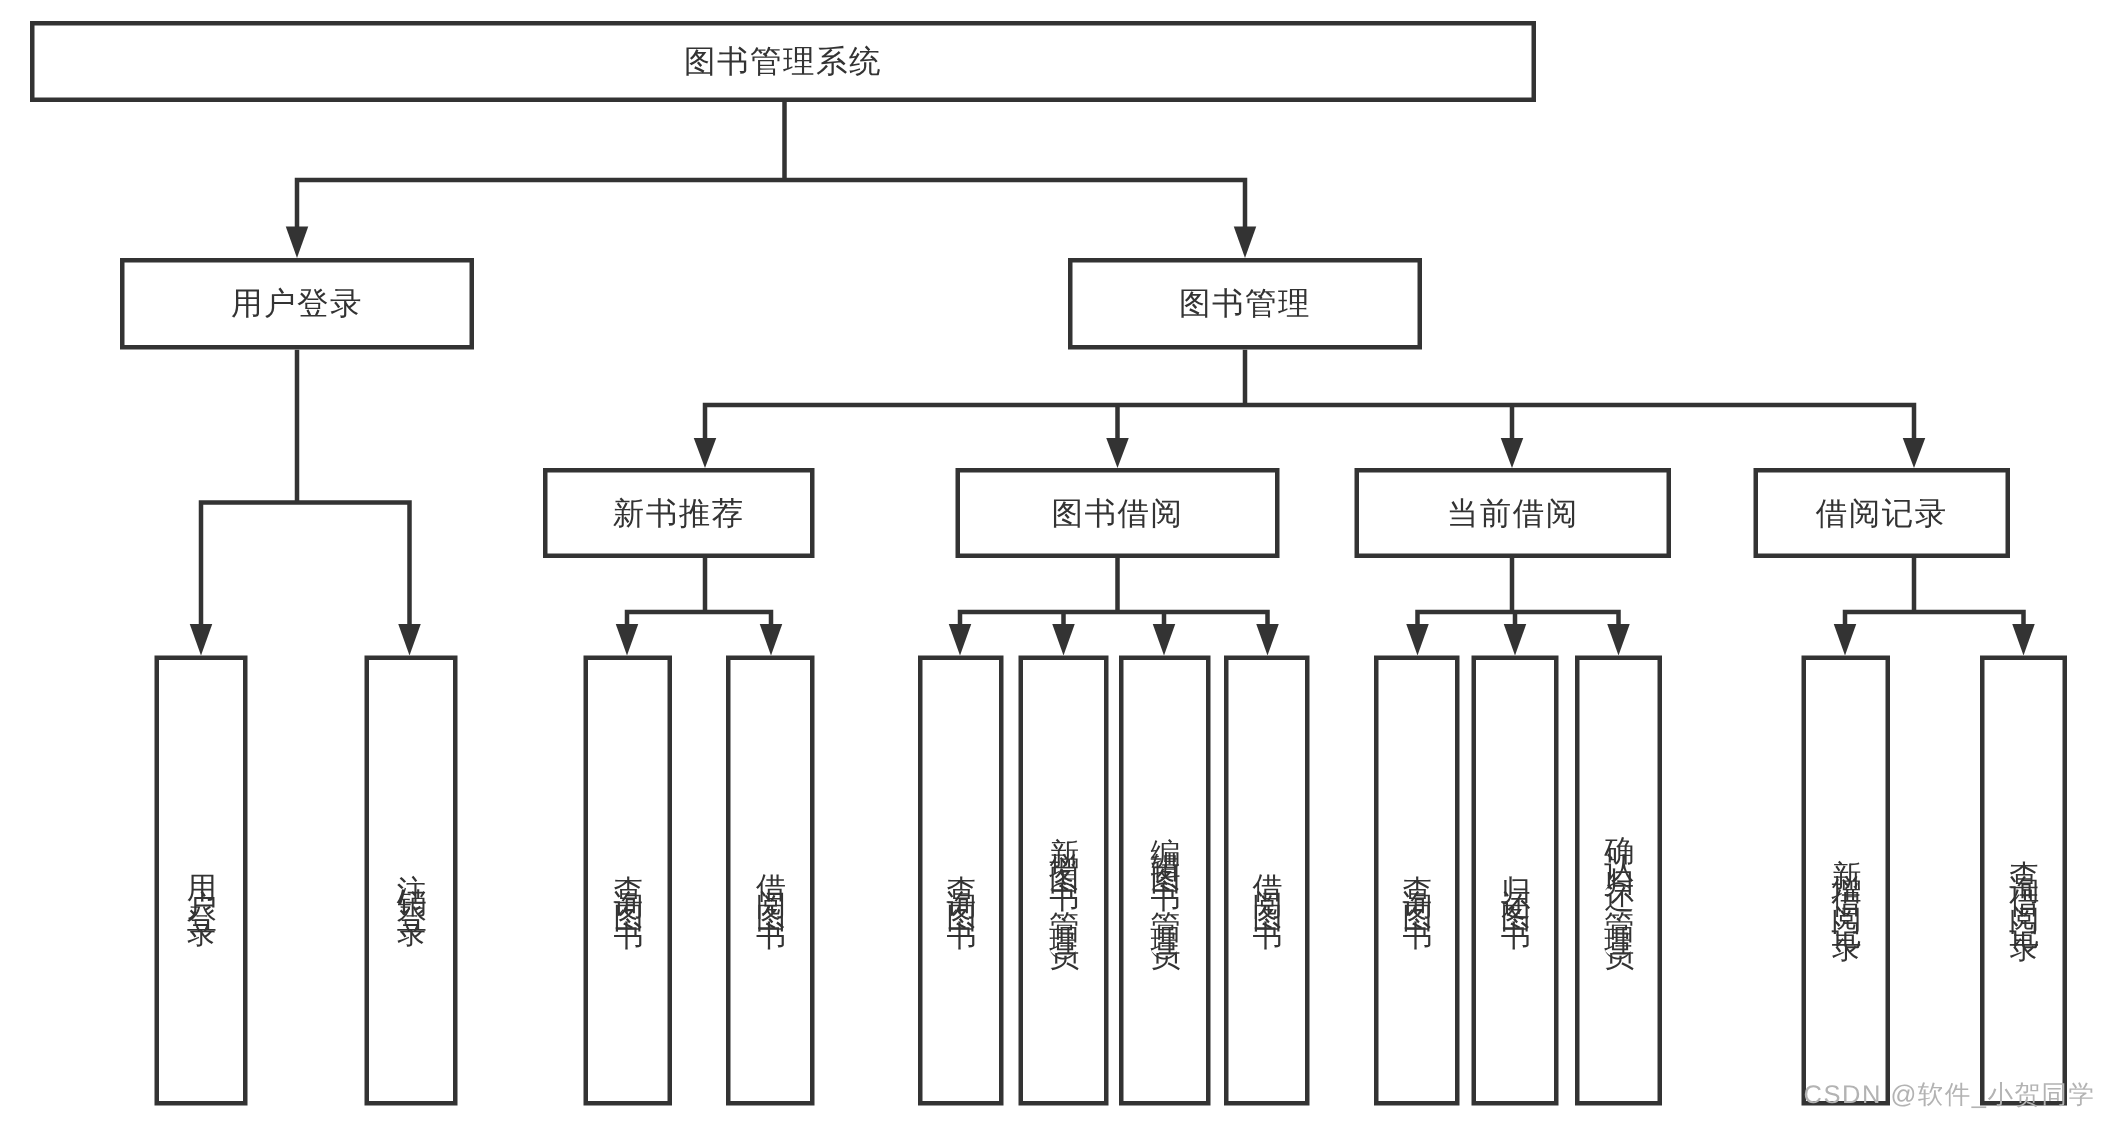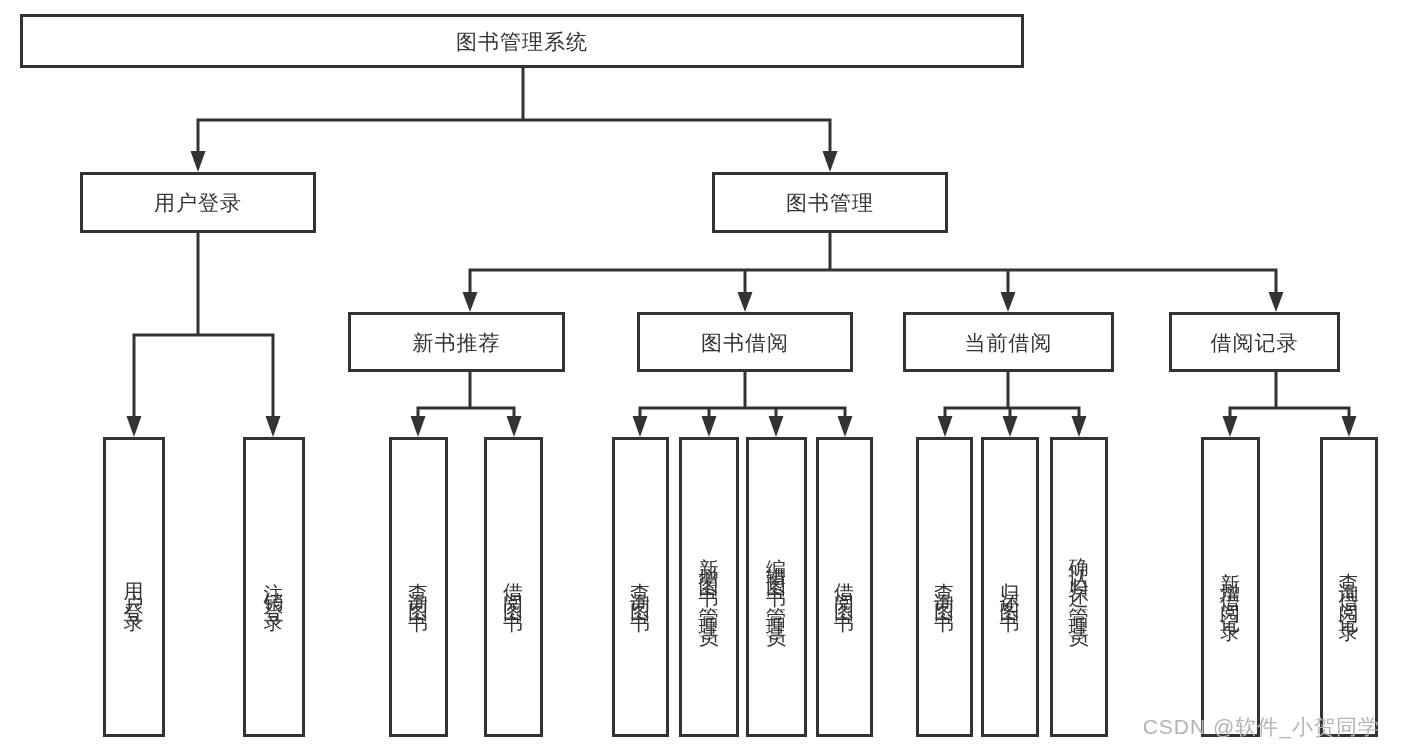--- a/index.html
+++ b/index.html
@@ -14,21 +14,21 @@
     border:3px solid #333333;display:flex;align-items:center;justify-content:center;
     z-index:1;
   }
   .node .lbl{
     font-size:21px;letter-spacing:1px;line-height:1;color:#333333;white-space:nowrap;
   }
   
   .n-root{left:20px;top:14px;width:1004px;height:54px;}
   .n-l2-0{left:80px;top:172px;width:236px;height:61px;}
   .n-l2-1{left:712px;top:172px;width:236px;height:61px;}
-  .n-l3-0{left:348px;top:312px;width:217px;height:60px;text-align:center;}
+  .n-l3-0{left:362px;top:312px;width:181px;height:60px;text-align:center;}
   .n-l3-1{left:637px;top:312px;width:216px;height:60px;}
   .n-l3-2{left:903px;top:312px;width:211px;height:60px;}
   .n-l3-3{left:1169px;top:312px;width:171px;height:60px;}
   
   .leaf{top:437px;height:300px;}
   .leaf .lbl{
     writing-mode:vertical-rl;text-orientation:mixed;
     font-size:20px;letter-spacing:10px;line-height:1;white-space:nowrap;
   }
   .n-g1-0{left:103px;width:62px;}
@@ -38,22 +38,22 @@
   .n-g3-0{left:612px;width:57px;}
   .n-g3-1{left:679px;width:60px;}
   .n-g3-2{left:746px;width:61px;}
   .n-g3-3{left:816px;width:57px;}
   .n-g4-0{left:916px;width:57px;}
   .n-g4-1{left:981px;width:58px;}
   .n-g4-2{left:1050px;width:58px;}
   .n-g5-0{left:1201px;width:59px;}
   .n-g5-1{left:1320px;width:58px;}
   .watermark{
-    position:absolute;right:25px;bottom:6px;z-index:5;
-    font-size:21px;color:#b3b3b3;letter-spacing:1px;white-space:nowrap;
+    position:absolute;right:8px;bottom:6px;z-index:5;
+    font-size:17px;color:#b3b3b3;letter-spacing:1px;white-space:nowrap;
   }
 </style>
 </head>
 <body>
 
 <div class="canvas">
 
   <svg class="wires" width="1405" height="747" viewBox="0 0 1405 747" fill="none" stroke="#333333" stroke-width="3">
 
     <path d="M523,68 V120 M196.5,120 H831.5 M198,120 V152 M830,120 V152"></path>

